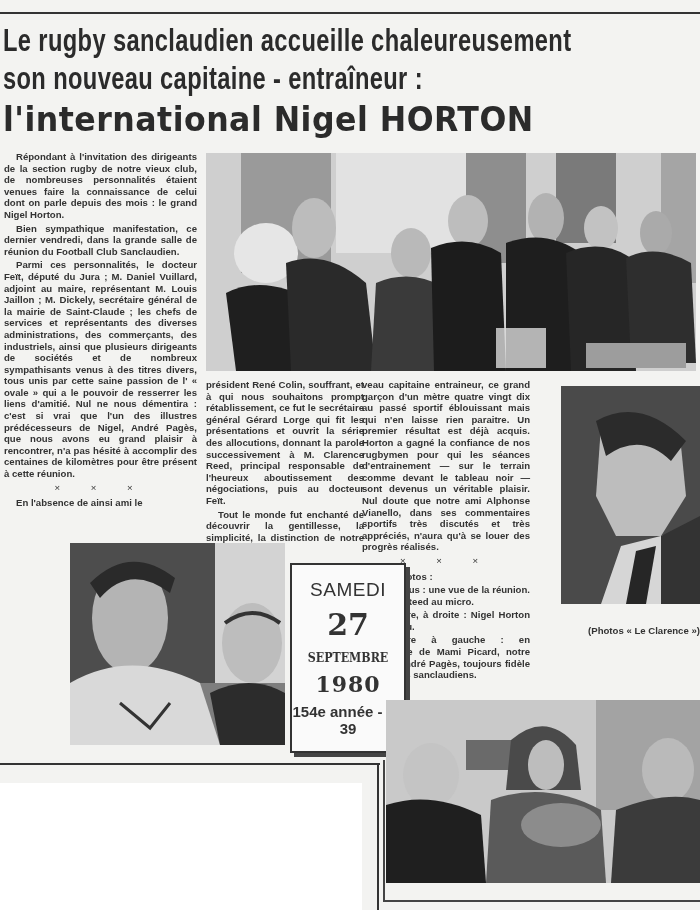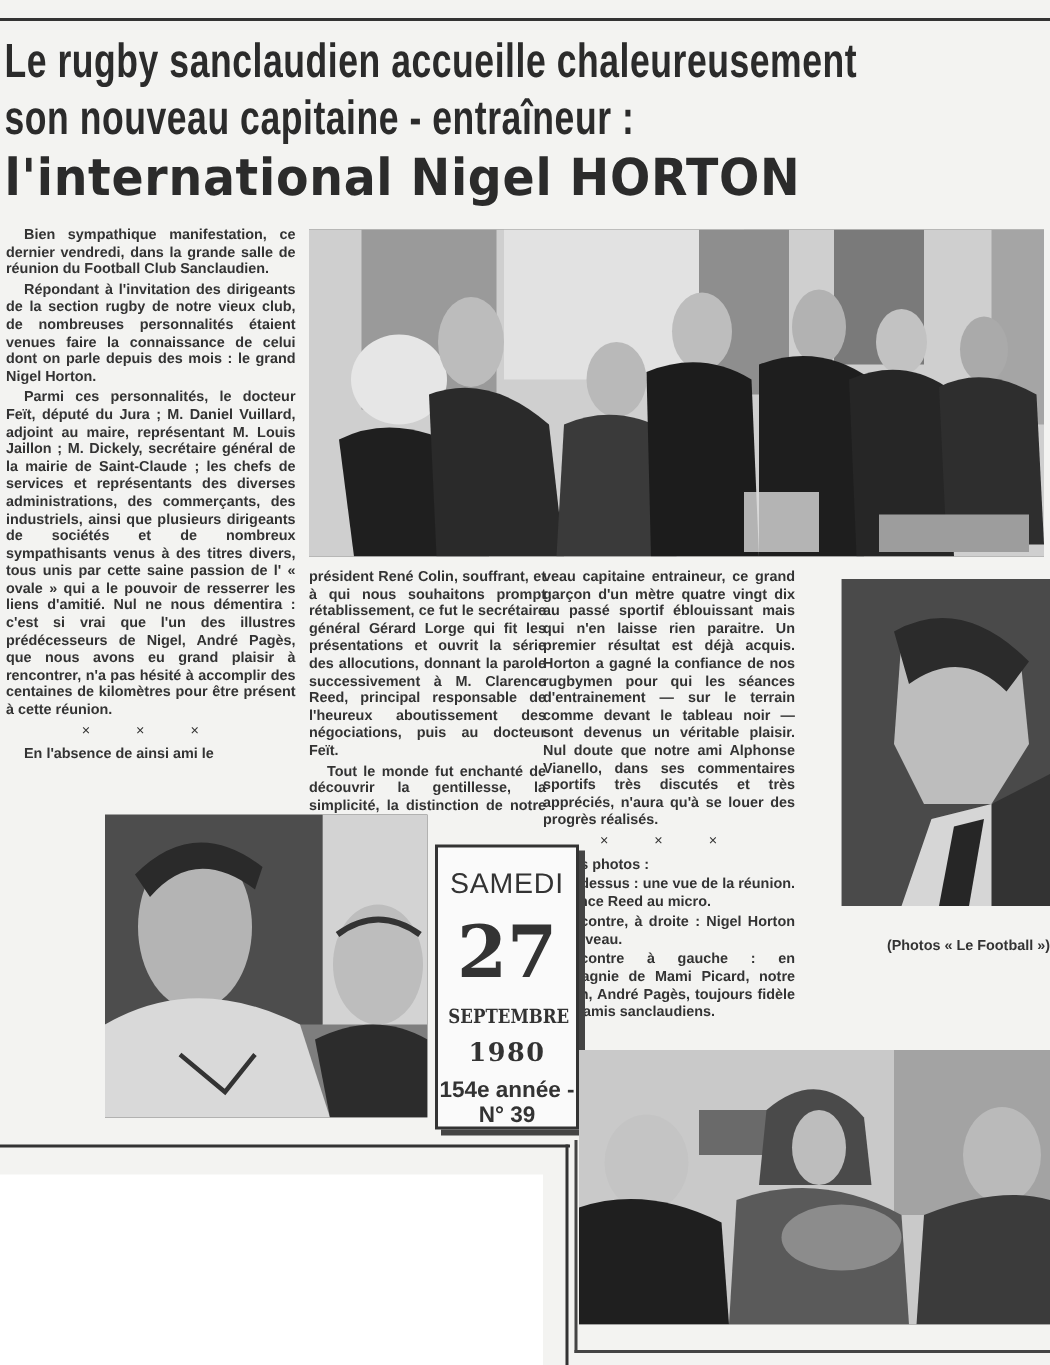--- a/index.html
+++ b/index.html
@@ -12,45 +12,45 @@
   .h1.l3 { top: 99px; font-size: 34px; font-family: "DejaVu Sans", sans-serif; transform: scaleX(0.93); letter-spacing: 0.5px; }
 
   .col { position: absolute; font-size: 9.6px; line-height: 11.6px; font-weight: bold; color: #333; text-align: justify; }
   .col p { text-indent: 12px; margin-bottom: 2px; }
   .col p.noind { text-indent: 0; }
   .col .sep { text-align: center; letter-spacing: 14px; font-weight: normal; margin: 2px 0 4px; }
 
   .photo { position: absolute; overflow: hidden; background: #777; }
   .photo svg { width: 100%; height: 100%; display: block; }
 
-  .calendar { position: absolute; left: 290px; top: 563px; width: 96px; height: 190px; background: #fafafa; border: 2px solid #333; box-shadow: 4px 4px 0 #444; text-align: center; }
+  .calendar { position: absolute; left: 290px; top: 563px; width: 116px; height: 190px; background: #fafafa; border: 2px solid #333; box-shadow: 4px 4px 0 #444; text-align: center; }
   .cal-day { margin-top: 14px; font-size: 19px; color: #333; letter-spacing: 0.5px; }
-  .cal-num { margin-top: 6px; font-family: "DejaVu Serif", serif; font-weight: bold; font-size: 48px; color: #333; }
+  .cal-num { margin-top: 6px; font-family: "DejaVu Serif", serif; font-weight: bold; font-size: 30px; color: #333; }
   .cal-month { margin-top: 8px; font-family: "DejaVu Serif", serif; font-weight: bold; font-size: 13px; color: #333; transform: scaleX(0.85); }
-  .cal-year { margin-top: 6px; font-family: "DejaVu Serif", serif; font-weight: bold; font-size: 17px; color: #333; letter-spacing: 1px; }
+  .cal-year { margin-top: 6px; font-family: "DejaVu Serif", serif; font-weight: bold; font-size: 22px; color: #333; letter-spacing: 1px; }
   .cal-issue { margin-top: 6px; font-size: 15px; font-weight: bold; color: #333; }
 
   .frame-bottom { position: absolute; left: 0; top: 763px; width: 380px; height: 2px; background: #333; }
   .frame-right { position: absolute; left: 377px; top: 763px; width: 2px; height: 147px; background: #333; }
   .frame-br { position: absolute; left: 383px; top: 900px; width: 317px; height: 2px; background: #444; }
   .frame-bl { position: absolute; left: 383px; top: 760px; width: 2px; height: 142px; background: #444; }
   .blank { position: absolute; left: 0; top: 783px; width: 362px; height: 127px; background: #fff; }
 </style>
 </head>
 <body>
 
 <div class="rule-top"></div>
 
 <div class="h1 l1">Le rugby sanclaudien accueille chaleureusement</div>
 <div class="h1 l2">son nouveau capitaine - entraîneur :</div>
 <div class="h1 l3">l'international Nigel HORTON</div>
 
 <div class="col" style="left:4px; top:151px; width:193px;">
+  <p>Répondant à l'invitation des dirigeants de la section rugby de notre vieux club, de nombreuses personnalités étaient venues faire la connaissance de celui dont on parle depuis des mois : le grand Nigel Horton.</p>
   <p>Bien sympathique manifestation, ce dernier vendredi, dans la grande salle de réunion du Football Club Sanclaudien.</p>
-  <p>Répondant à l'invitation des dirigeants de la section rugby de notre vieux club, de nombreuses personnalités étaient venues faire la connaissance de celui dont on parle depuis des mois : le grand Nigel Horton.</p>
   <p>Parmi ces personnalités, le docteur Feït, député du Jura ; M. Daniel Vuillard, adjoint au maire, représentant M. Louis Jaillon ; M. Dickely, secrétaire général de la mairie de Saint-Claude ; les chefs de services et représentants des diverses administrations, des commerçants, des industriels, ainsi que plusieurs dirigeants de sociétés et de nombreux sympathisants venus à des titres divers, tous unis par cette saine passion de l' « ovale » qui a le pouvoir de resserrer les liens d'amitié. Nul ne nous démentira : c'est si vrai que l'un des illustres prédécesseurs de Nigel, André Pagès, que nous avons eu grand plaisir à rencontrer, n'a pas hésité à accomplir des centaines de kilomètres pour être présent à cette réunion.</p>
   <div class="sep">× × ×</div>
   <p>En l'absence de ainsi ami le</p>
 </div>
 
 <div class="photo" style="left:206px; top:153px; width:490px; height:218px;">
   <svg viewBox="0 0 490 218" preserveAspectRatio="none">
     <rect width="490" height="218" fill="#cfcfcf"></rect>
     <rect x="35" y="0" width="90" height="120" fill="#9a9a9a"></rect>
     <rect x="130" y="0" width="160" height="100" fill="#e2e2e2"></rect>
@@ -95,21 +95,21 @@
     <rect width="139" height="218" fill="#4a4a4a"></rect>
     <path d="M40 40 Q80 20 120 60 L125 110 L100 150 L55 150 L35 110 Z" fill="#bdbdbd"></path>
     <path d="M35 35 Q80 10 125 55 L110 75 Q80 45 45 70 Z" fill="#2b2b2b"></path>
     <path d="M60 160 Q100 150 139 140 L139 218 L40 218 Z" fill="#d6d6d6"></path>
     <path d="M75 165 L95 160 L85 218 L65 218 Z" fill="#262626"></path>
     <path d="M100 150 L139 130 L139 218 L100 218 Z" fill="#333"></path>
   </svg>
 </div>
 
 <div class="col" style="left:562px; top:617px; width:138px;">
-  <p class="noind" style="margin-top:8px; text-align:right;">(Photos « Le Football »)</p>
+  <p class="noind" style="margin-top:8px; text-align:right;">(Photos « Le Clarence »)</p>
 </div>
 
 <div class="photo" style="left:70px; top:543px; width:215px; height:202px;">
   <svg viewBox="0 0 215 202" preserveAspectRatio="none">
     <rect width="215" height="202" fill="#7e7e7e"></rect>
     <rect x="145" y="0" width="70" height="140" fill="#d3d3d3"></rect>
     <rect x="0" y="0" width="145" height="140" fill="#4d4d4d"></rect>
     <ellipse cx="60" cy="75" rx="38" ry="55" fill="#b4b4b4"></ellipse>
     <path d="M20 40 Q60 0 105 35 L100 50 Q60 20 30 55 Z" fill="#2a2a2a"></path>
     <path d="M0 140 Q60 105 130 140 L150 202 L0 202 Z" fill="#d9d9d9"></path>

